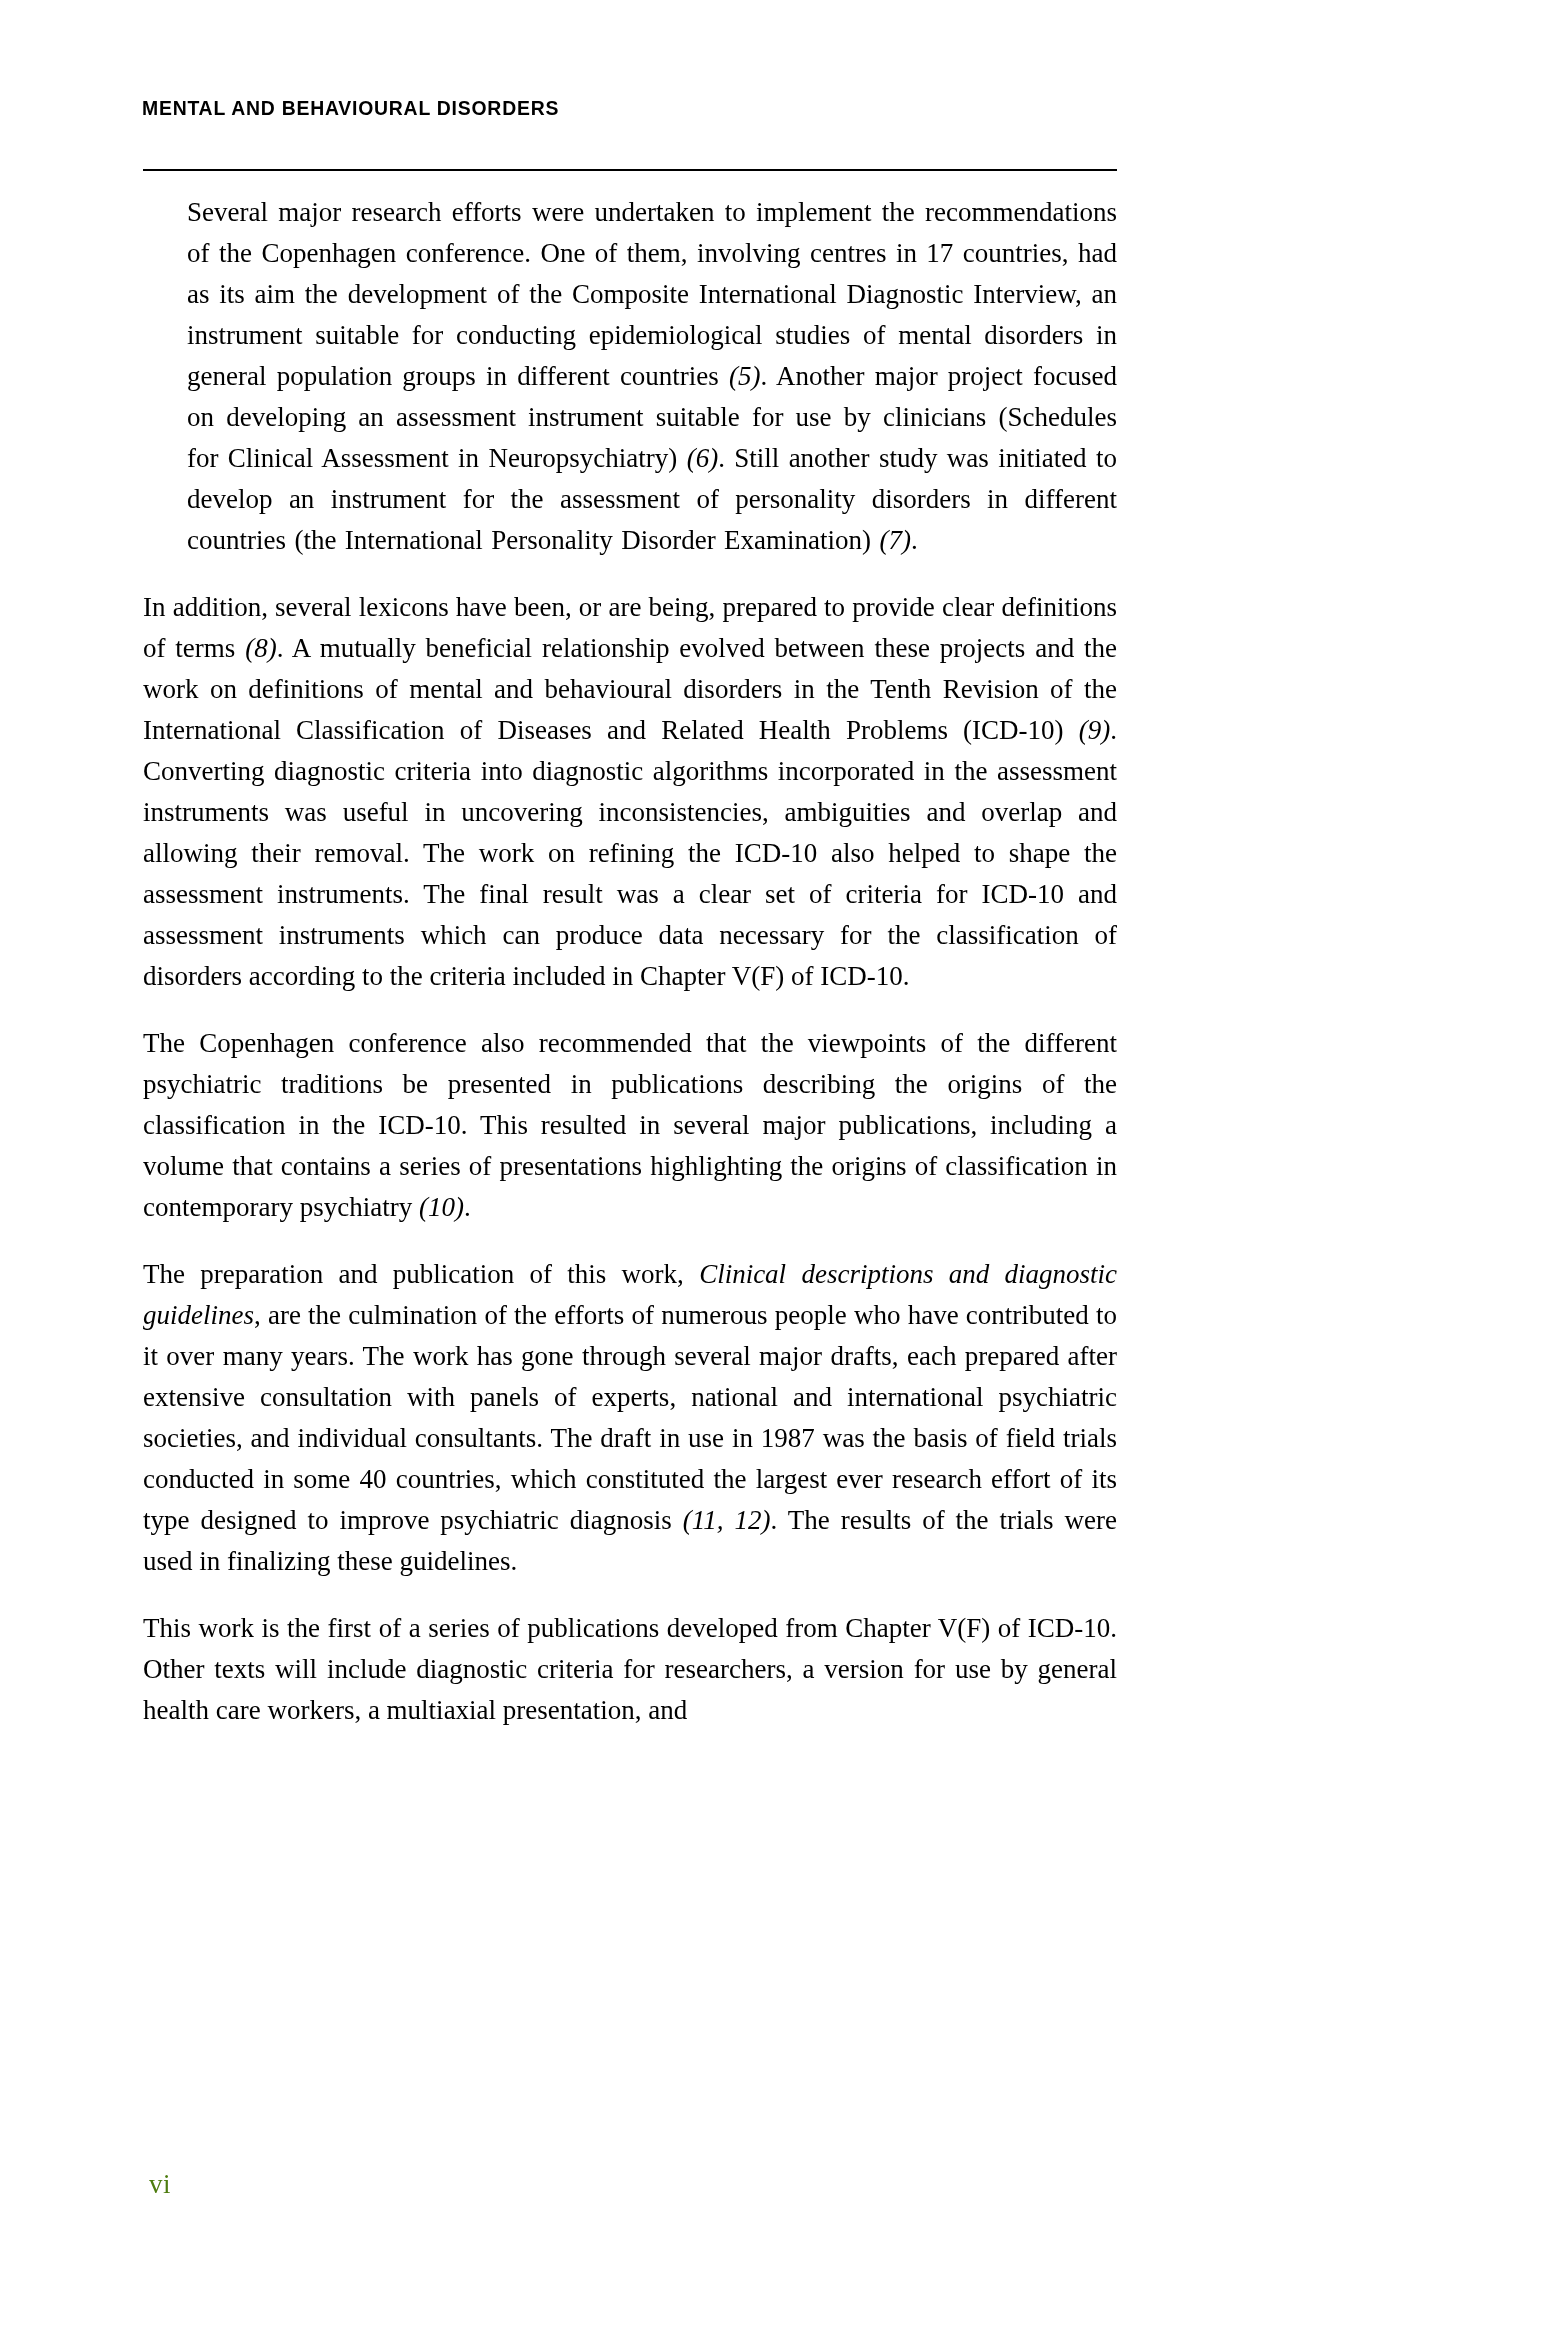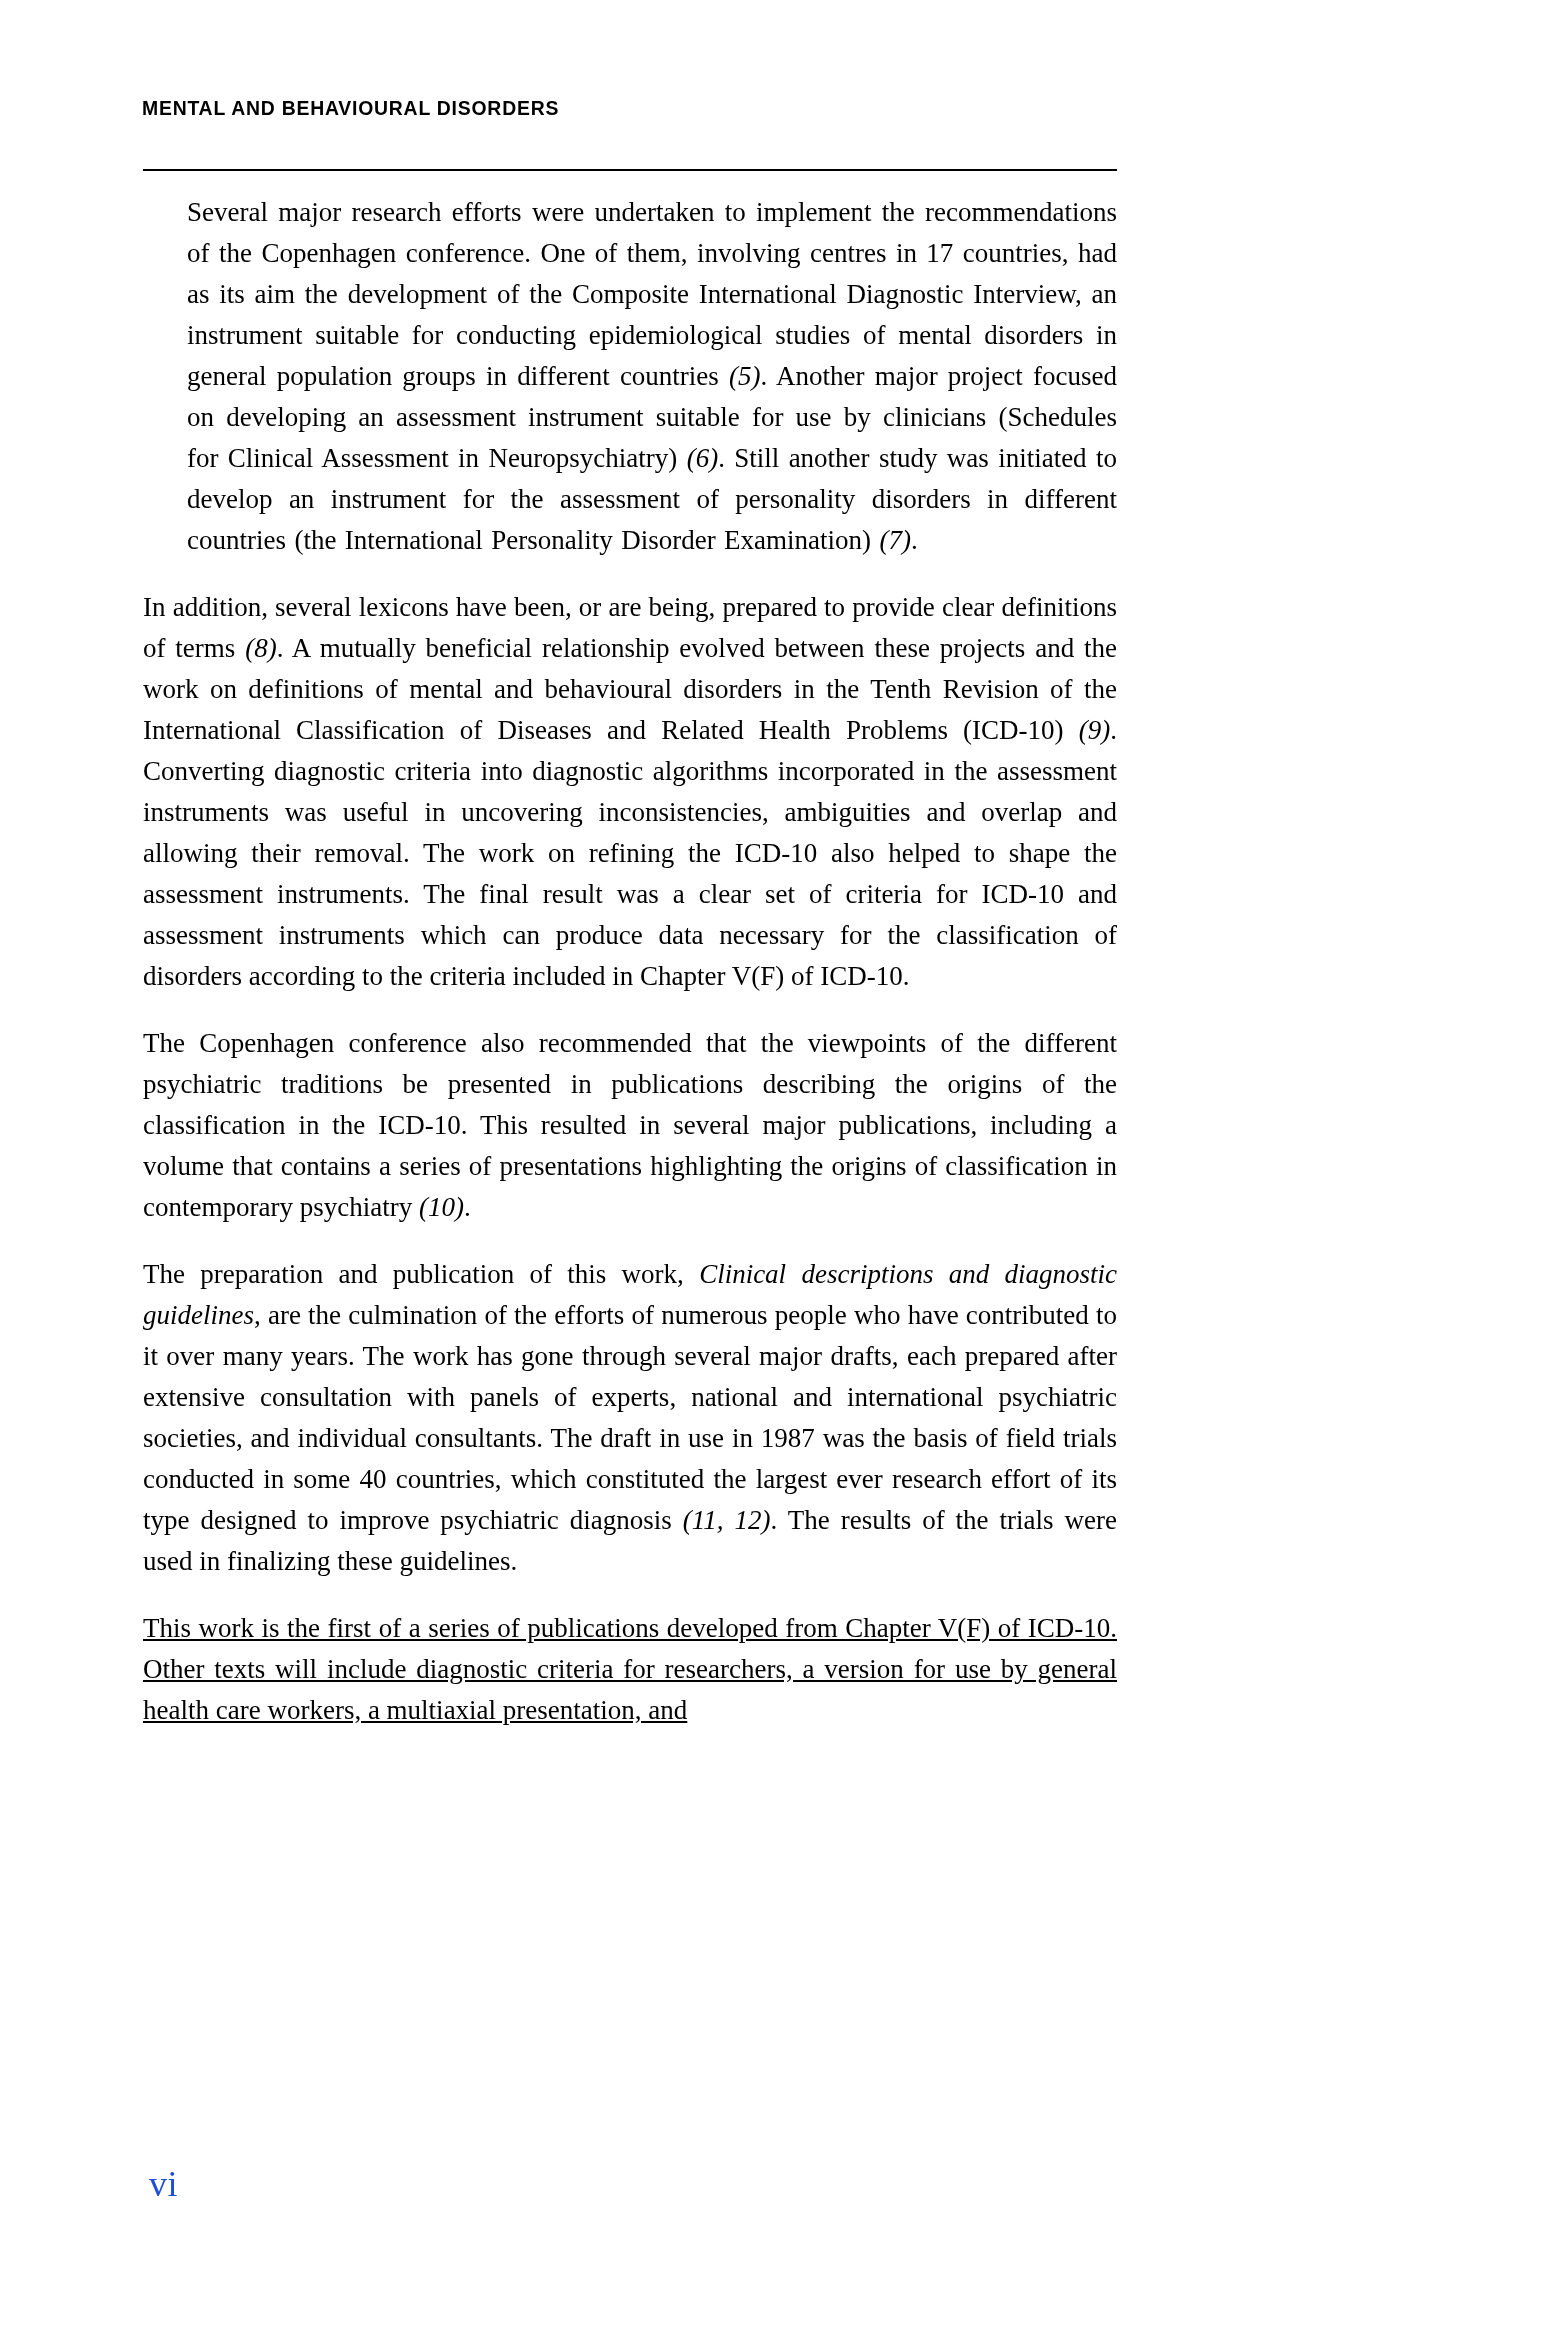--- a/index.html
+++ b/index.html
@@ -63,21 +63,20 @@
     line-height: 41px;
     text-align: justify;
     text-justify: inter-word;
     word-spacing: 0.2px;
     color: #000000;
     hyphens: none;
   }
 
   p.body-para:last-of-type {
     margin-bottom: 17px;
-    text-decoration: underline;
   }
 
   
   p.loose {
     word-spacing: 1.7px;
     margin-left: 44px;
   }
   p.tight {
     word-spacing: 0px;
   }
@@ -87,24 +86,24 @@
   }
   .title-italic {
     font-style: italic;
   }
 
   
   .folio {
     position: absolute;
     left: 149px;
     top: 2167px;
-    font-size: 36px;
+    font-size: 27px;
     line-height: 34px;
     letter-spacing: 0.4px;
-    color: #1d4ed8;
+    color: #4d7c0f;
   }
 </style>
 </head>
 <body>
 
 <div class="page">
 
   <div class="running-head">MENTAL AND BEHAVIOURAL DISORDERS</div>
 
   <div class="head-rule"></div>

